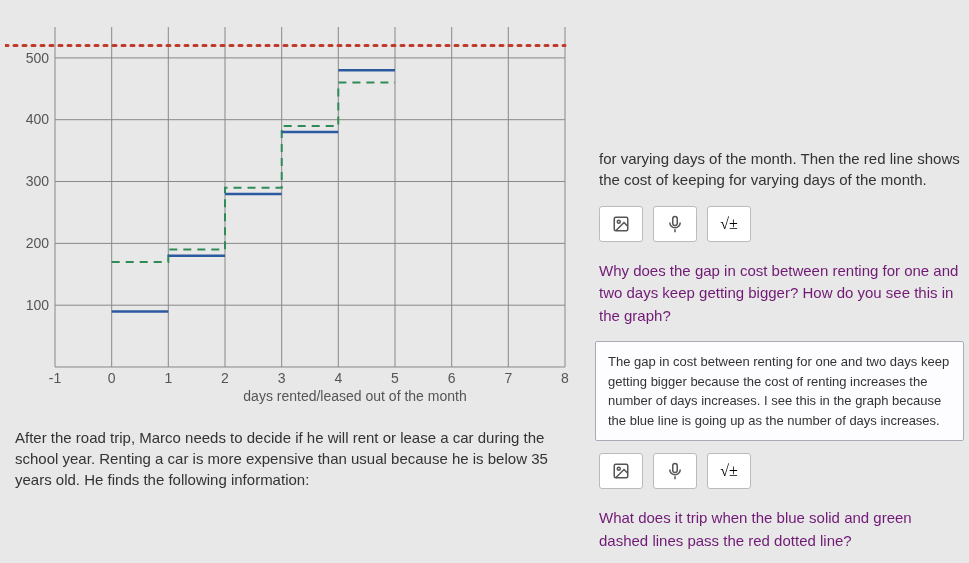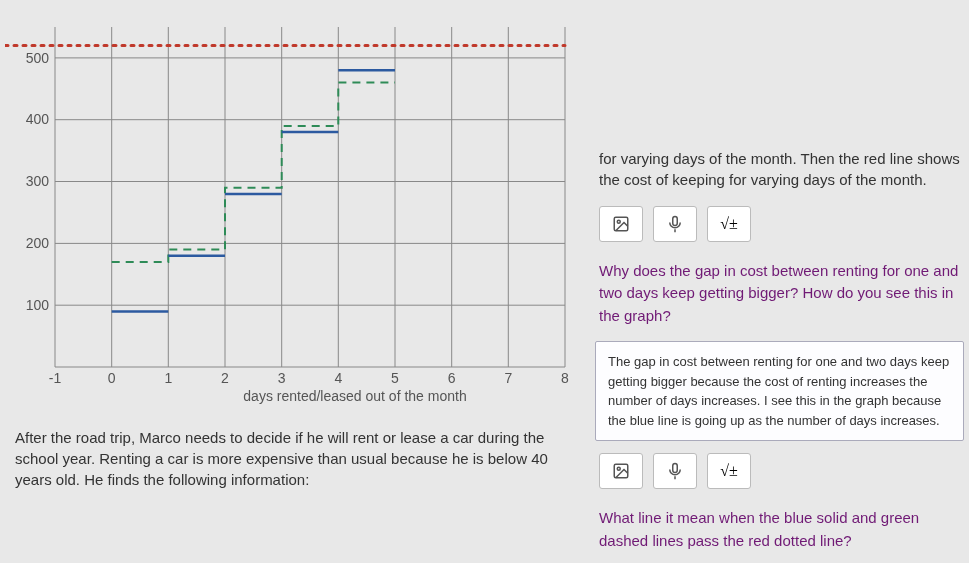--- a/index.html
+++ b/index.html
@@ -140,21 +140,21 @@
         <g>
 
           <line x1="0" y1="38.5" x2="560" y2="38.5" stroke="#c0392b" stroke-width="3" stroke-dasharray="3 6" stroke-linecap="round"></line>
         </g>
 
         <path class="green-dash" d="M106.7 254.9 L163.3 254.9 L163.3 242.5 L220 242.5 L220 180.7 L276.7 180.7 L276.7 118.9 L333.3 118.9 L333.3 75.6 L390 75.6"></path>
 
         <path class="blue-line" d="M106.7 304.4 L163.3 304.4 M163.3 248.7 L220 248.7 M220 186.9 L276.7 186.9 M276.7 125.1 L333.3 125.1 M333.3 63.3 L390 63.3"></path>
       </svg>
     </div>
-    <div class="below-chart">After the road trip, Marco needs to decide if he will rent or lease a car during the school year. Renting a car is more expensive than usual because he is below 40 years old. He finds the following information:</div>
+    <div class="below-chart">After the road trip, Marco needs to decide if he will rent or lease a car during the school year. Renting a car is more expensive than usual because he is below 35 years old. He finds the following information:</div>
   </div>
 
   <div class="right-col">
     <div class="frag-text">for varying days of the month. Then the red line shows the cost of keeping for varying days of the month.</div>
 
     <div class="toolbar">
       <button class="tool-btn">
         <svg viewBox="0 0 24 24" fill="none" stroke="#555" stroke-width="2">
             <rect x="3" y="3" width="18" height="18" rx="2"></rect>
             <circle cx="9" cy="9" r="2"></circle>
@@ -188,15 +188,15 @@
         <svg viewBox="0 0 24 24" fill="none" stroke="#555" stroke-width="2">
             <rect x="9" y="2" width="6" height="12" rx="3"></rect>
             <path d="M5 10a7 7 0 0 0 14 0M12 19v4"></path>
           </svg>
       </button>
       <button class="tool-btn">
         <span>√±</span>
       </button>
     </div>
 
-    <div class="question">What line it mean when the blue solid and green dashed lines pass the red dotted line?</div>
+    <div class="question">What does it trip when the blue solid and green dashed lines pass the red dotted line?</div>
   </div>
 </div>
 
 </body></html>

